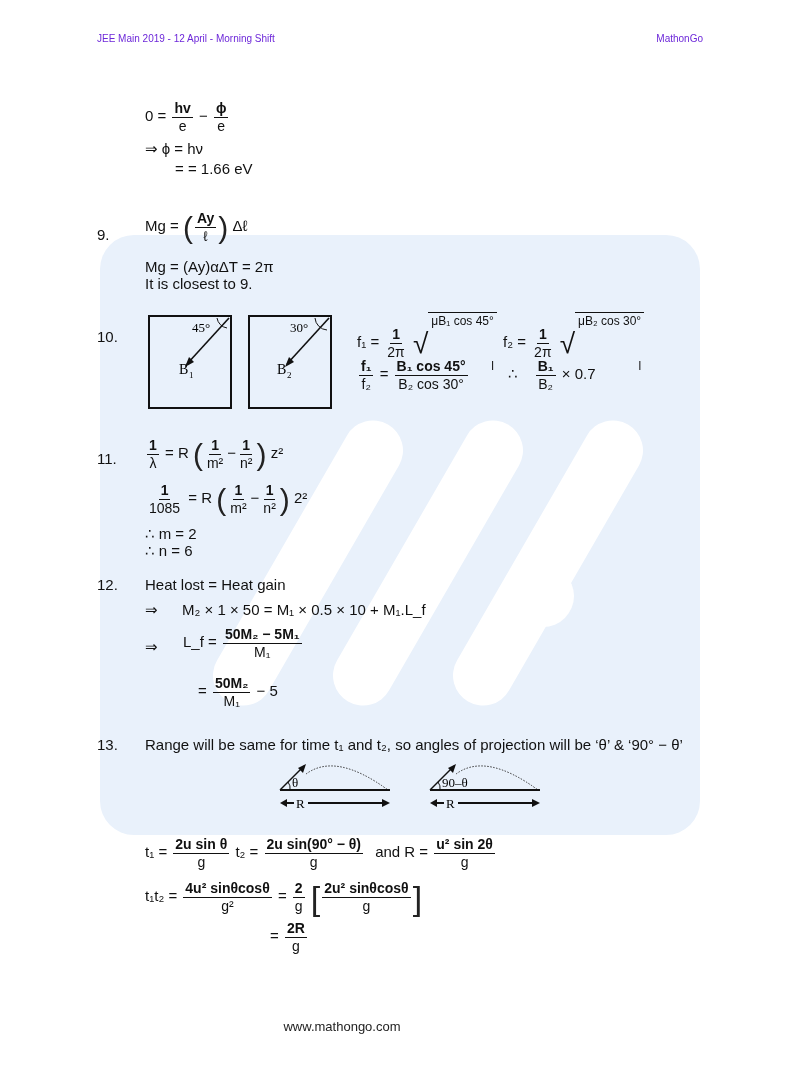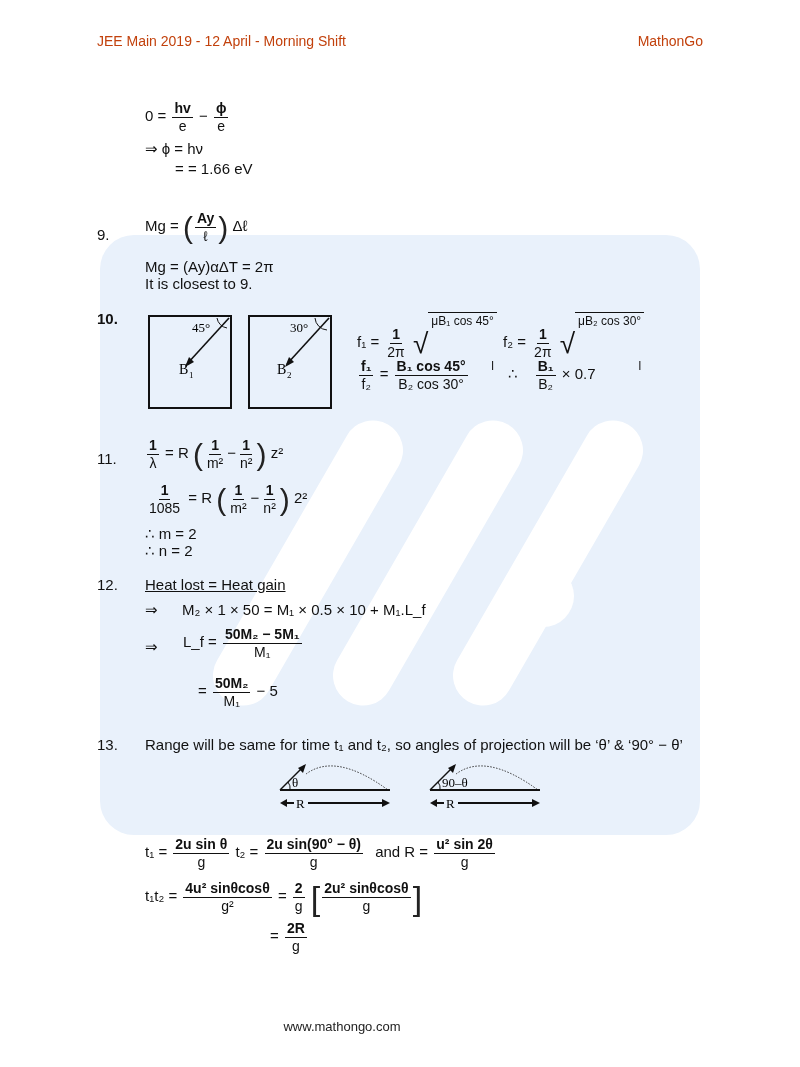--- a/index.html
+++ b/index.html
@@ -1,19 +1,19 @@
 <!DOCTYPE html>
 <html><head>
 <meta charset="utf-8">
 <style>
   html, body { margin:0; padding:0; background:#ffffff; }
   body { width:800px; height:1067px; position:relative; overflow:hidden;
          font-family:"Liberation Sans", sans-serif; color:#111; font-size:15px; }
   .abs { position:absolute; }
-  .hdr { top:33px; font-size:14px; color:#c2410c; }
+  .hdr { top:33px; font-size:10px; color:#6d28d9; }
   .watermark-box { left:100px; top:235px; width:600px; height:600px;
                    background:#e9f1fb; border-radius:34px; }
   .capsule { position:absolute; background:#ffffff; border-radius:30px; width:60px; }
   .wm-dot { position:absolute; background:#ffffff; border-radius:50%; }
   .qnum { left:97px; font-size:15px; }
   .line { white-space:nowrap; font-size:15px; }
   .frac { display:inline-flex; flex-direction:column; align-items:center; vertical-align:middle; margin:0 2px; font-size:14px; }
   .frac .n { border-bottom:1px solid #111; padding:0 2px; line-height:17px;font-weight:bold; }
   .frac .d { padding:0 2px; line-height:17px; }
   .paren { font-size:30px; font-weight:100; vertical-align:middle; line-height:1; color:#222; }
@@ -60,21 +60,21 @@
   <span>Mg =</span>
   <span class="paren">(</span><span class="frac">
       <span class="n">Ay</span>
       <span class="d">ℓ</span>
     </span><span class="paren">)</span>
   <span>Δℓ</span>
 </div>
 <div class="abs line" style="left:145px; top:258px;">Mg = (Ay)αΔT = 2π</div>
 <div class="abs line" style="left:145px; top:275px;">It is closest to 9.</div>
 
-<div class="abs qnum" style="top:310px;font-weight:bold;">10.</div>
+<div class="abs qnum" style="top:328px;">10.</div>
 <svg class="abs" style="left:145px; top:312px;" width="190" height="100">
   <rect x="4" y="4" width="82" height="92" fill="none" stroke="#111" stroke-width="2"></rect>
   <line x1="84" y1="6" x2="42" y2="52" stroke="#111" stroke-width="1.6"></line>
   <polygon points="40,55 44,45 49,50" fill="#111"></polygon>
   <path d="M72,6 A12,12 0 0 0 82,16" fill="none" stroke="#111" stroke-width="1"></path>
   <text x="47" y="20" font-family="Liberation Serif, serif" font-size="13">45°</text>
   <text x="34" y="62" font-family="Liberation Serif, serif" font-size="14">B</text>
   <text x="44" y="66" font-family="Liberation Serif, serif" font-size="9">1</text>
   <rect x="104" y="4" width="82" height="92" fill="none" stroke="#111" stroke-width="2"></rect>
   <line x1="184" y1="6" x2="142" y2="52" stroke="#111" stroke-width="1.6"></line>
@@ -157,24 +157,24 @@
   <span class="paren">(</span><span class="frac">
       <span class="n">1</span>
       <span class="d">m²</span>
     </span><span>−</span><span class="frac">
       <span class="n">1</span>
       <span class="d">n²</span>
     </span><span class="paren">)</span>
   <span>2²</span>
 </div>
 <div class="abs line" style="left:145px; top:525px;">∴  m = 2</div>
-<div class="abs line" style="left:145px; top:542px;">∴  n = 2</div>
+<div class="abs line" style="left:145px; top:542px;">∴  n = 6</div>
 
 <div class="abs qnum" style="top:576px;">12.</div>
-<div class="abs line" style="left:145px; top:576px;text-decoration:underline;">Heat lost = Heat gain</div>
+<div class="abs line" style="left:145px; top:576px;">Heat lost = Heat gain</div>
 <div class="abs line" style="left:145px; top:601px;">⇒</div>
 <div class="abs line" style="left:182px; top:601px;">M₂ × 1 × 50 = M₁ × 0.5 × 10 + M₁.L_f</div>
 <div class="abs line" style="left:145px; top:638px;">⇒</div>
 <div class="abs line" style="left:183px; top:626px;">
   <span>L_f =</span>
   <span class="frac">
       <span class="n">50M₂ − 5M₁</span>
       <span class="d">M₁</span>
     </span>
 </div>

